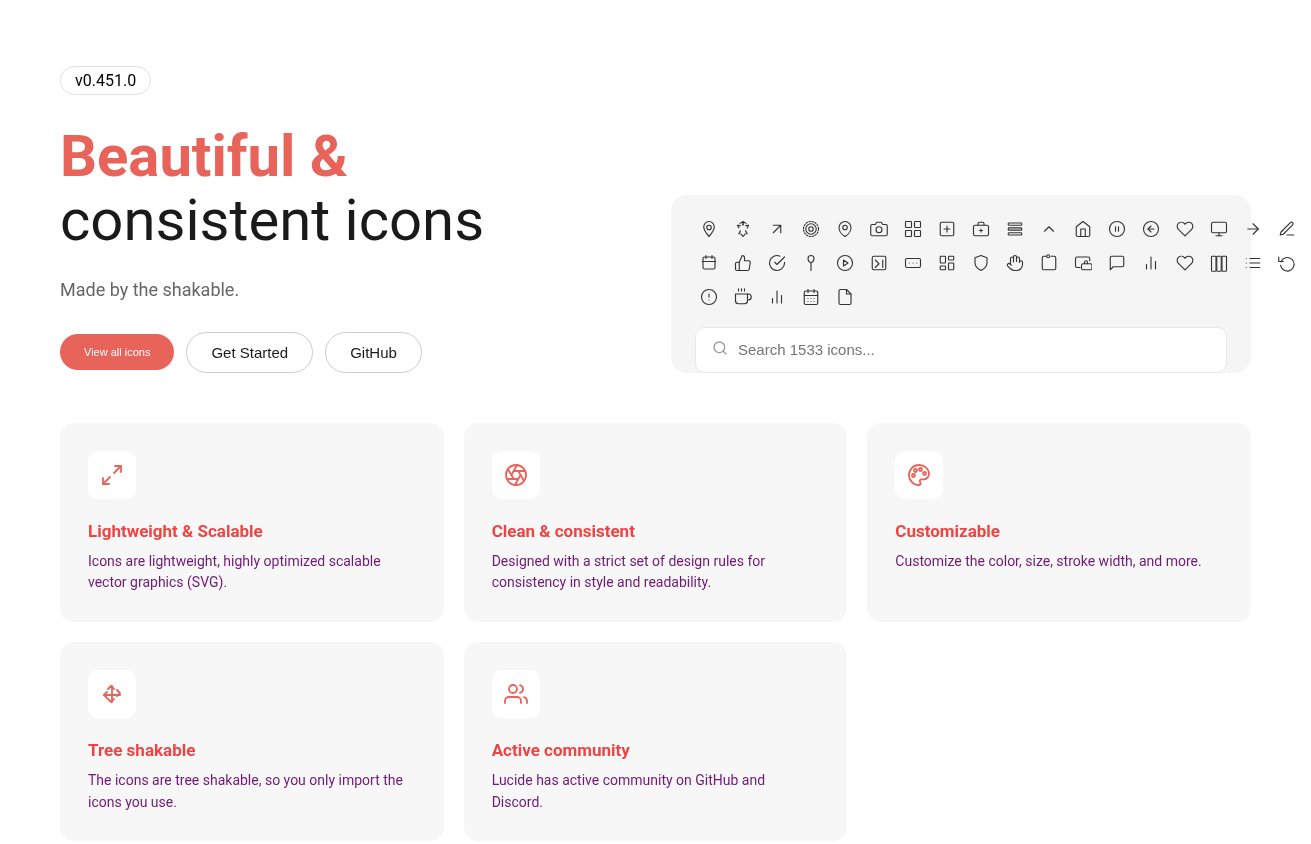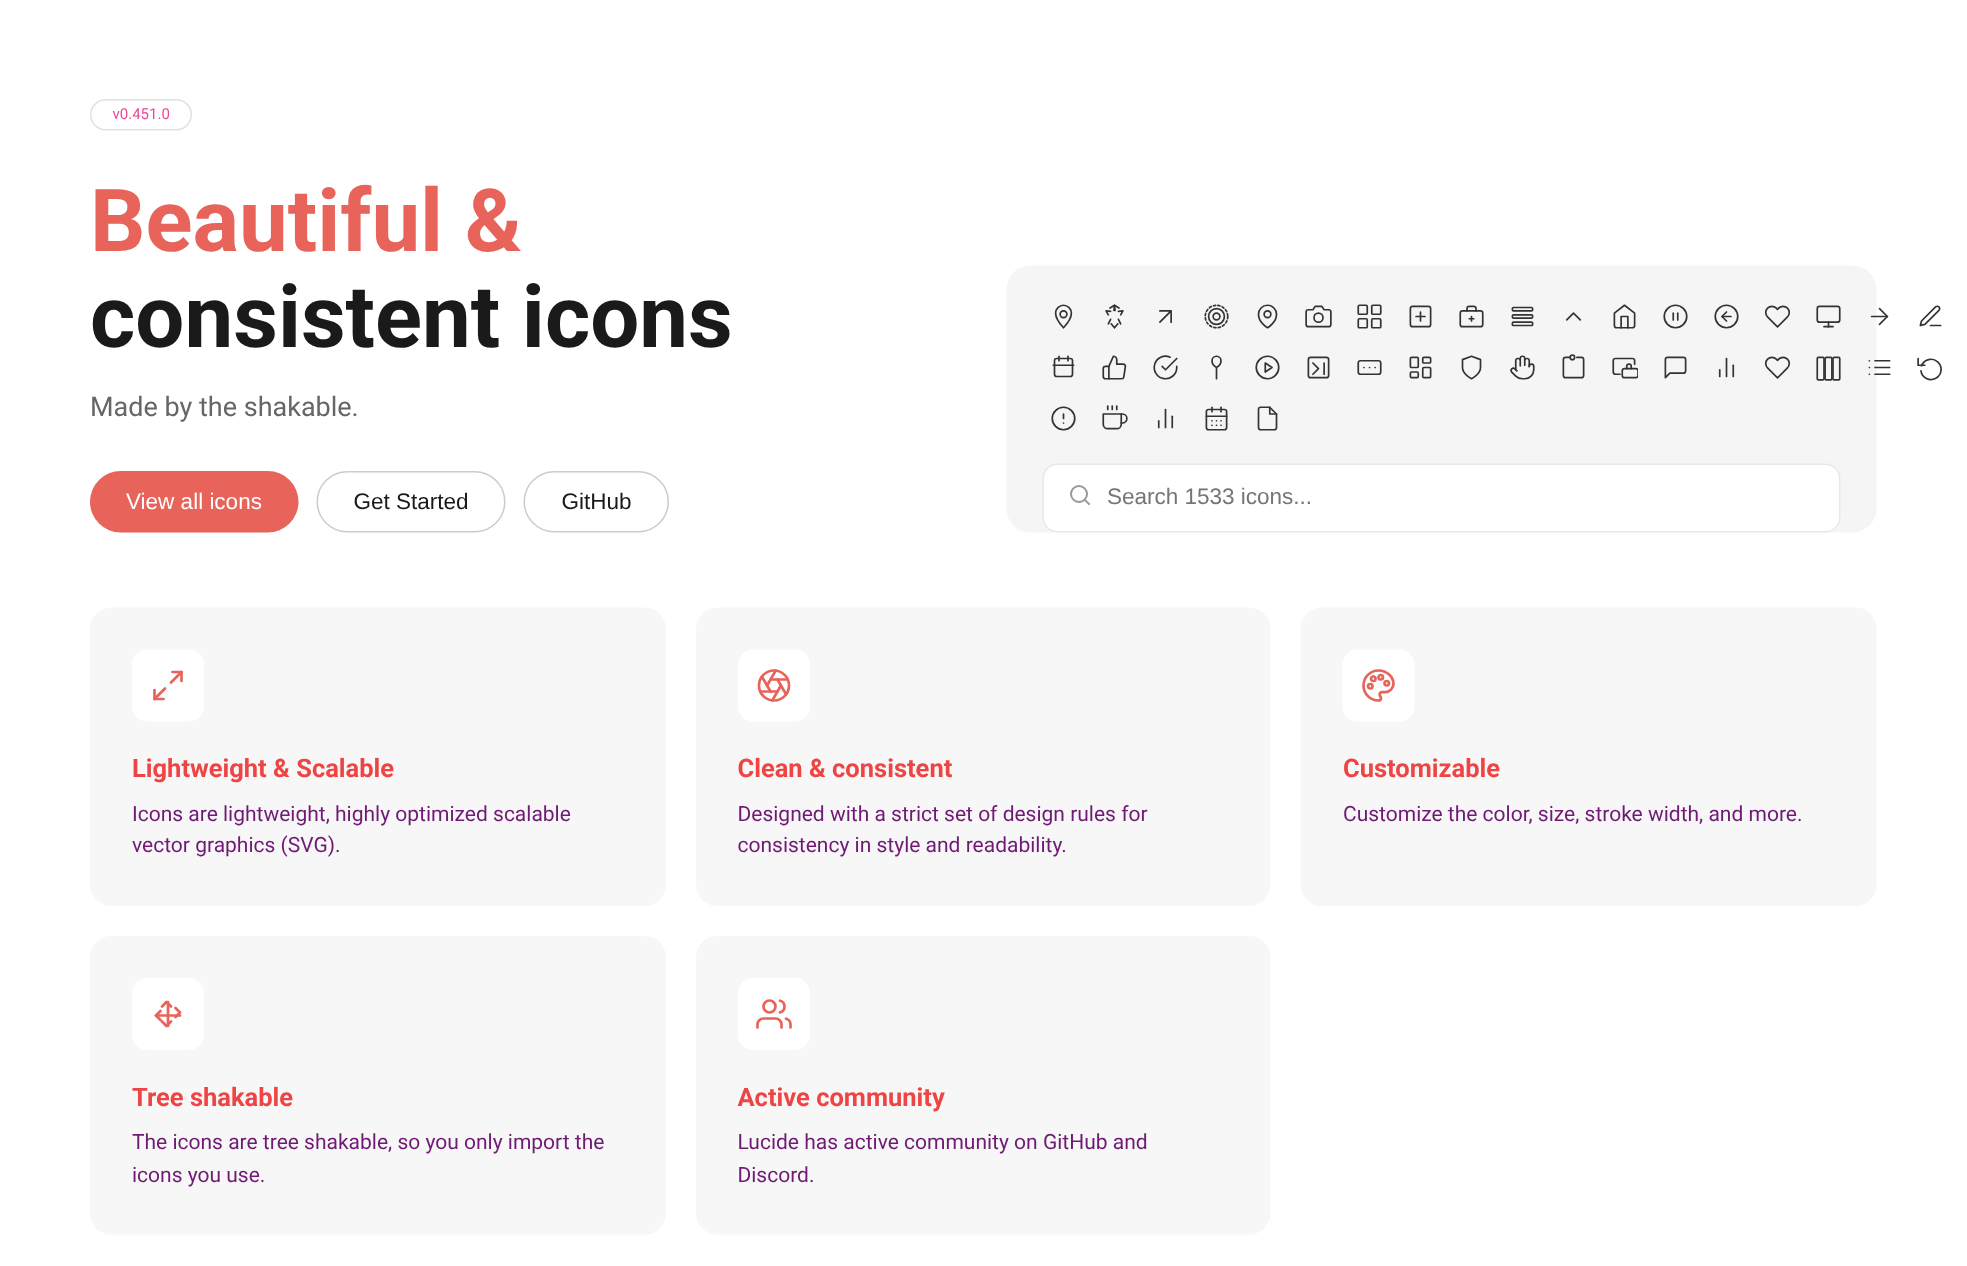--- a/index.html
+++ b/index.html
@@ -9,22 +9,22 @@
       color: #1a1a1a;
       min-height: 844px;
       padding: 32px 60px;
     }
 
     .version-badge {
       display: inline-block;
       border: 1px solid #e0e0e0;
       border-radius: 20px;
       padding: 4px 14px;
-      font-size: 10px;
-      color: #ec4899;
+      font-size: 16px;
+      color: #000000;
       margin-bottom: 20px;
       margin-top: 34px;
     }
 
     .hero-section {
       display: flex;
       align-items: flex-end;
       justify-content: space-between;
       margin-bottom: 50px;
     }
@@ -36,45 +36,45 @@
 
     .hero-title-red {
       font-size: 58px;
       font-weight: 700;
       color: #e8635a;
       line-height: 1.1;
     }
 
     .hero-title-dark {
       font-size: 58px;
-      font-weight: 700;
+      font-weight: 400;
       color: #1a1a1a;
       line-height: 1.1;
-      margin-bottom: 16px;
+      margin-bottom: 26px;
     }
 
     .hero-subtitle {
       font-size: 18px;
       color: #666;
       margin-bottom: 32px;
     }
 
     .hero-buttons {
       display: flex;
       gap: 12px;
       align-items: center;
     }
 
     .btn-primary {
       background: #e8635a;
       color: #fff;
       border: none;
       border-radius: 24px;
       padding: 12px 24px;
-      font-size: 15px;
+      font-size: 11px;
       font-weight: 500;
       cursor: pointer;
     }
 
     .btn-secondary {
       background: #fff;
       color: #1a1a1a;
       border: 1.5px solid #ccc;
       border-radius: 24px;
       padding: 11px 24px;

